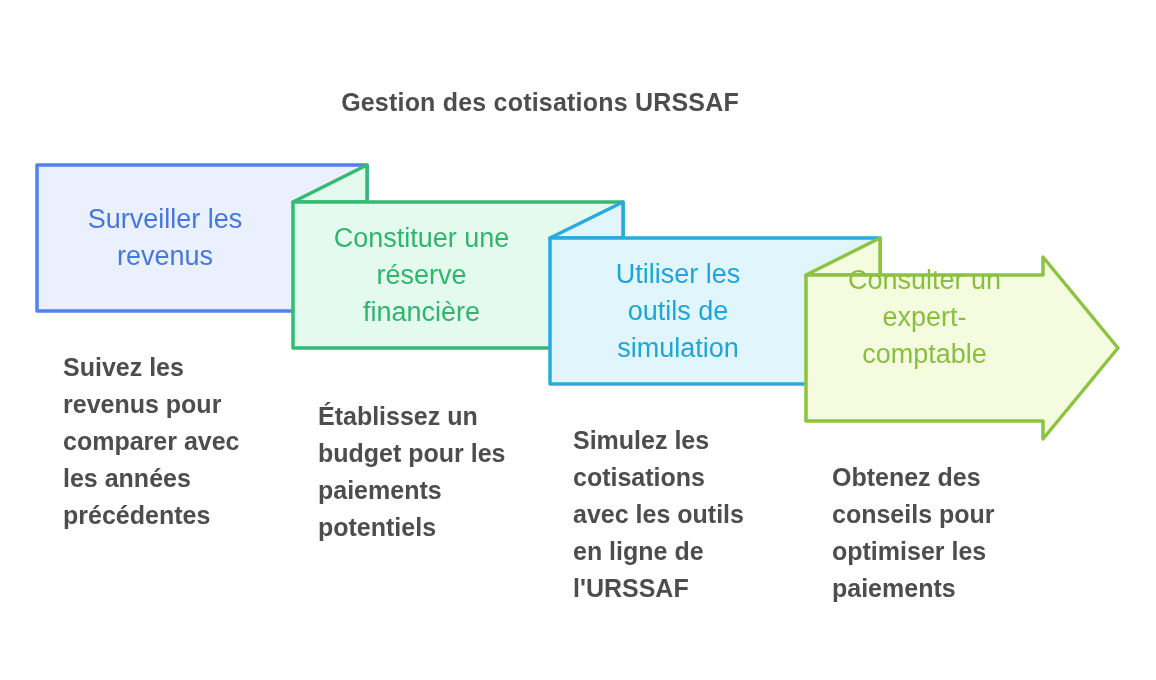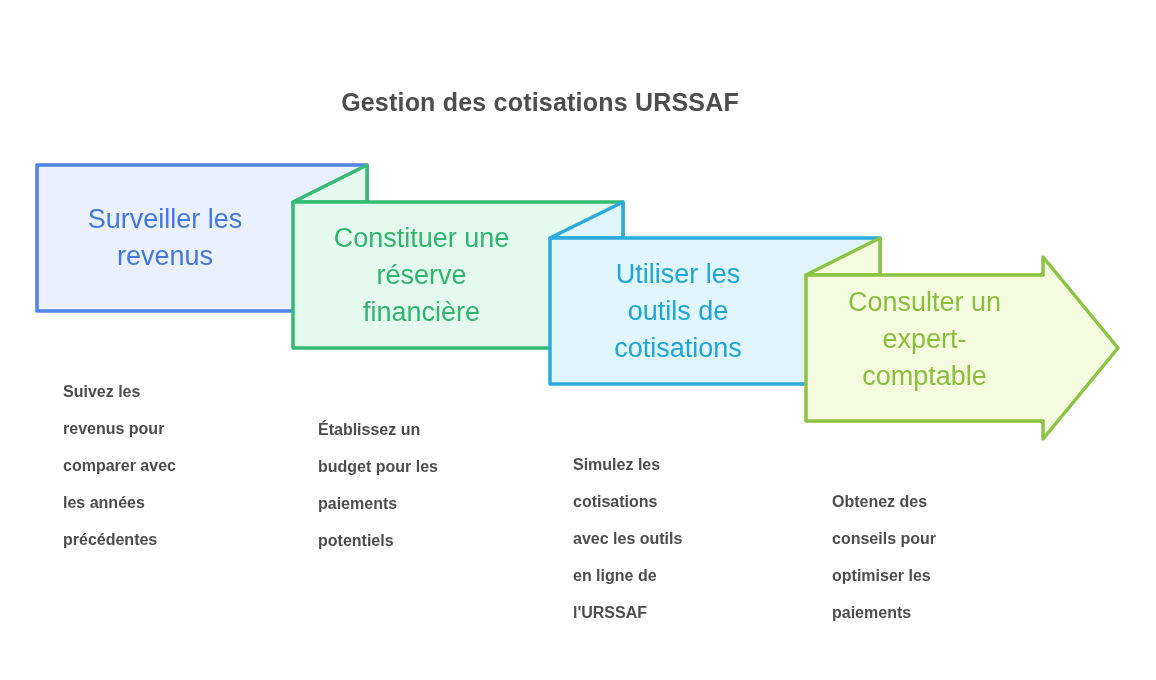--- a/index.html
+++ b/index.html
@@ -43,33 +43,32 @@
     justify-content: center;
     text-align: center;
     white-space: pre-line;
     font-size: 27px;
     line-height: 37px;
     font-weight: 400;
   }
   .step-desc {
     position: absolute;
     white-space: pre-line;
-    font-size: 16px;
+    font-size: 25px;
     line-height: 37px;
     font-weight: 600;
     color: var(--text-dark, #4D4D4D);
-    margin-top: 24px;
   }
   
   .label-1 { left: 37px;  top: 165px; width: 256px; height: 146px; color: var(--s0-text); }
   .label-2 { left: 293px; top: 202px; width: 257px; height: 146px; color: var(--s1-text); }
   .label-3 { left: 550px; top: 238px; width: 256px; height: 146px; color: var(--s2-text); }
-  .label-4 { left: 806px; top: 287px; width: 237px; height: 105px; color: var(--s3-text); }
+  .label-4 { left: 806px; top: 265px; width: 237px; height: 105px; color: var(--s3-text); }
   .desc-1 { left: 63px;  top: 349px; }
-  .desc-2 { left: 318px; top: 387px; }
+  .desc-2 { left: 318px; top: 398px; }
   .desc-3 { left: 573px; top: 422px; }
   .desc-4 { left: 832px; top: 459px; }
 </style>
 </head>
 <body>
 
 <div class="canvas">
 
   <div class="diagram-title">Gestion des cotisations URSSAF</div>
 
@@ -87,21 +86,21 @@
     <path d="M806,275 H1043 V257 L1118,348 L1043,439 V421 H806 Z" style="fill:var(--s3-fill);stroke:var(--s3-border)"></path>
   </svg>
 
   <div class="step-label label-1">Surveiller les
 revenus</div>
   <div class="step-label label-2">Constituer une
 réserve
 financière</div>
   <div class="step-label label-3">Utiliser les
 outils de
-cotisations</div>
+simulation</div>
   <div class="step-label label-4">Consulter un
 expert-
 comptable</div>
 
   <div class="step-desc desc-1">Suivez les
 revenus pour
 comparer avec
 les années
 précédentes</div>
   <div class="step-desc desc-2">Établissez un

